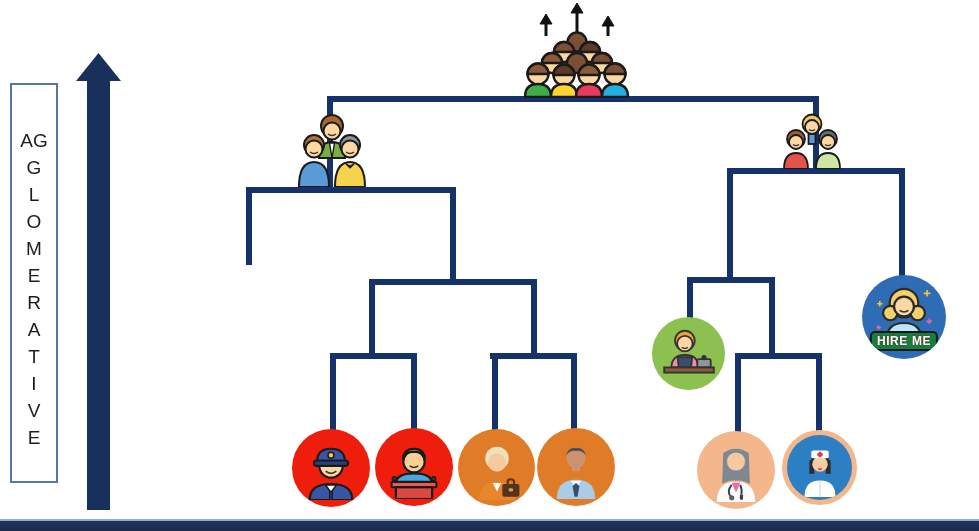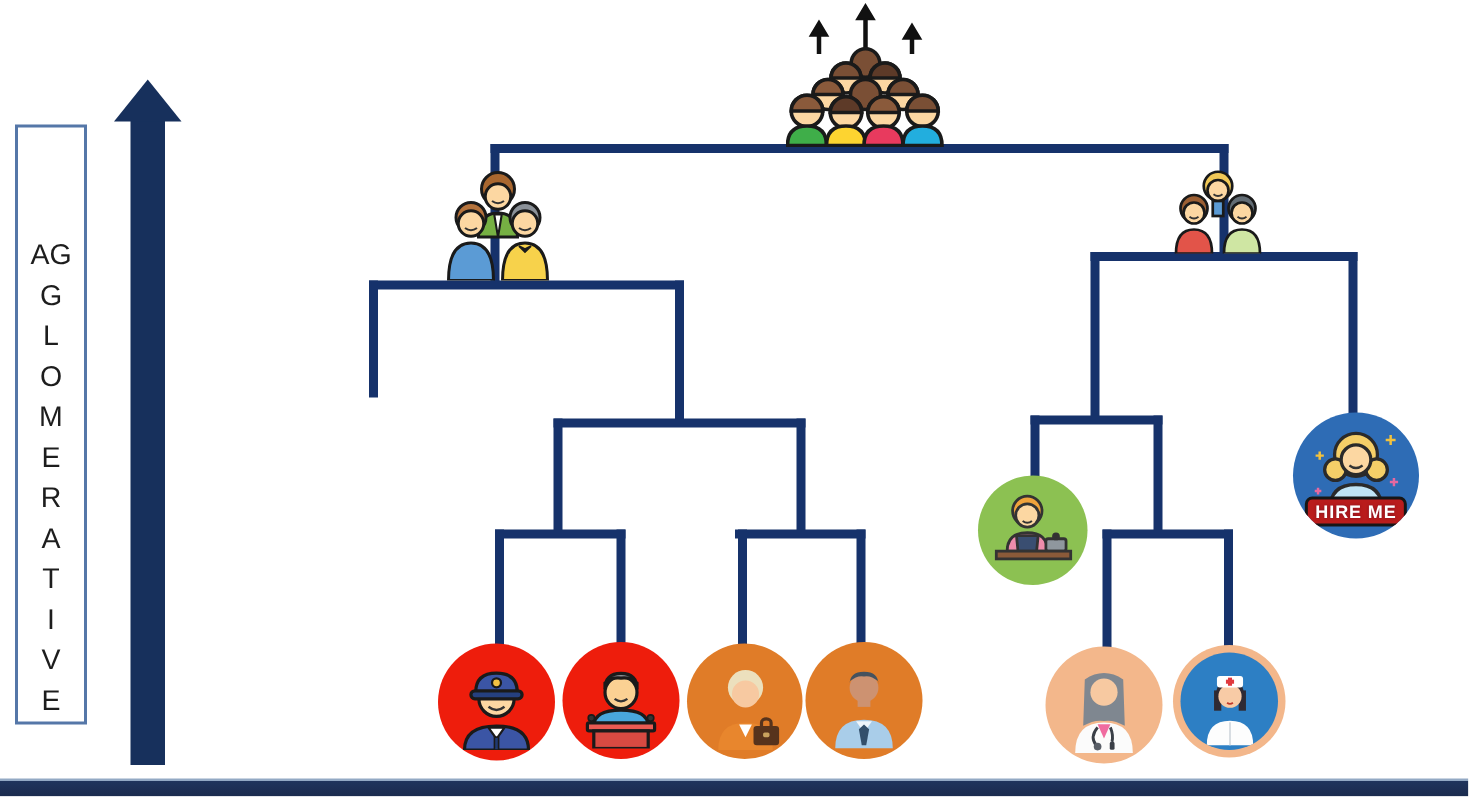--- a/index.html
+++ b/index.html
@@ -4,26 +4,26 @@
 <style>
   html,body{margin:0;padding:0;background:#fff;}
   #canvas{position:relative;width:979px;height:531px;background:#ffffff;overflow:hidden;
           font-family:"Liberation Sans",sans-serif;}
   .tl{position:absolute;background:#16326b;}
   .circle{position:absolute;border-radius:50%;display:flex;align-items:center;justify-content:center;overflow:hidden;}
   .sign{position:absolute;left:50%;transform:translateX(-50%);white-space:nowrap;
         font-weight:bold;text-align:center;border-radius:3px;}
   .sign-jobless{top:52%;background:#ffffff;border:2px solid #111;color:#111;
         font-size:10.5px;letter-spacing:.4px;padding:1px 3px;}
-  .sign-hireme{bottom:8px;background:#b91c1c;border:2px solid #161616;color:#fff;
+  .sign-hireme{bottom:8px;background:#15803d;border:2px solid #161616;color:#fff;
         font-size:12px;letter-spacing:.6px;padding:1px 5px;border-radius:5px;
         text-shadow:0 0 2px #7a1020;}
   #axis-box{position:absolute;left:10px;top:83px;width:48px;height:400px;border:2px solid #5577a8;
         background:#fff;display:flex;flex-direction:column;align-items:center;
-        padding-top:42px;box-sizing:border-box;justify-content:flex-end;}
+        padding-top:42px;box-sizing:border-box;}
   #axis-box span{display:block;height:27px;line-height:27px;font-size:19px;color:#1d1d1d;}
   #bottom-bar{position:absolute;left:0;top:519px;width:979px;height:12px;
         background:linear-gradient(#93a9c4 0,#93a9c4 2px,#20345c 2px,#1a2b4e 100%);}
   svg{display:block;}
   .abs{position:absolute;}
 </style>
 </head>
 <body>
 
 <div id="canvas">

